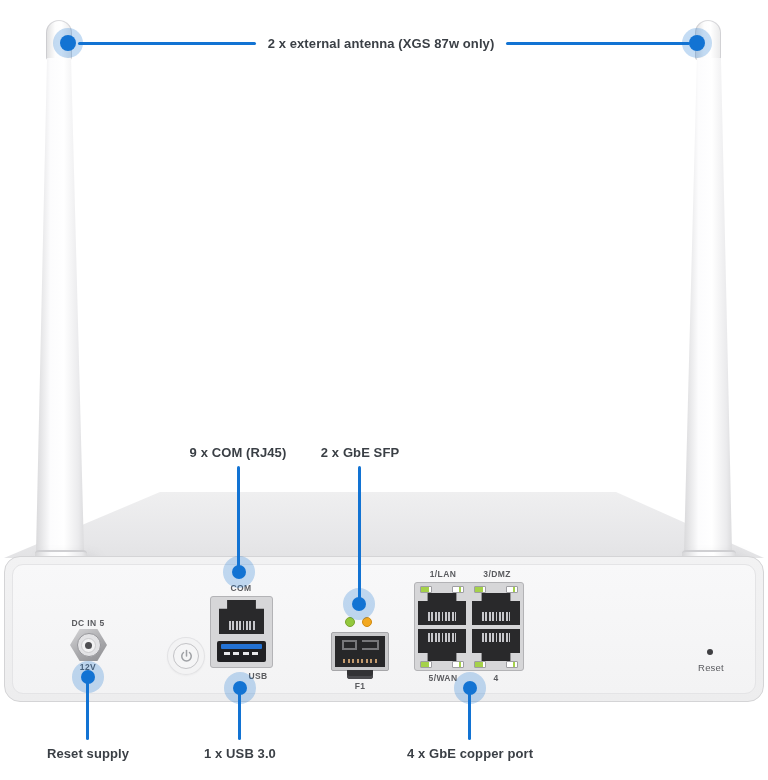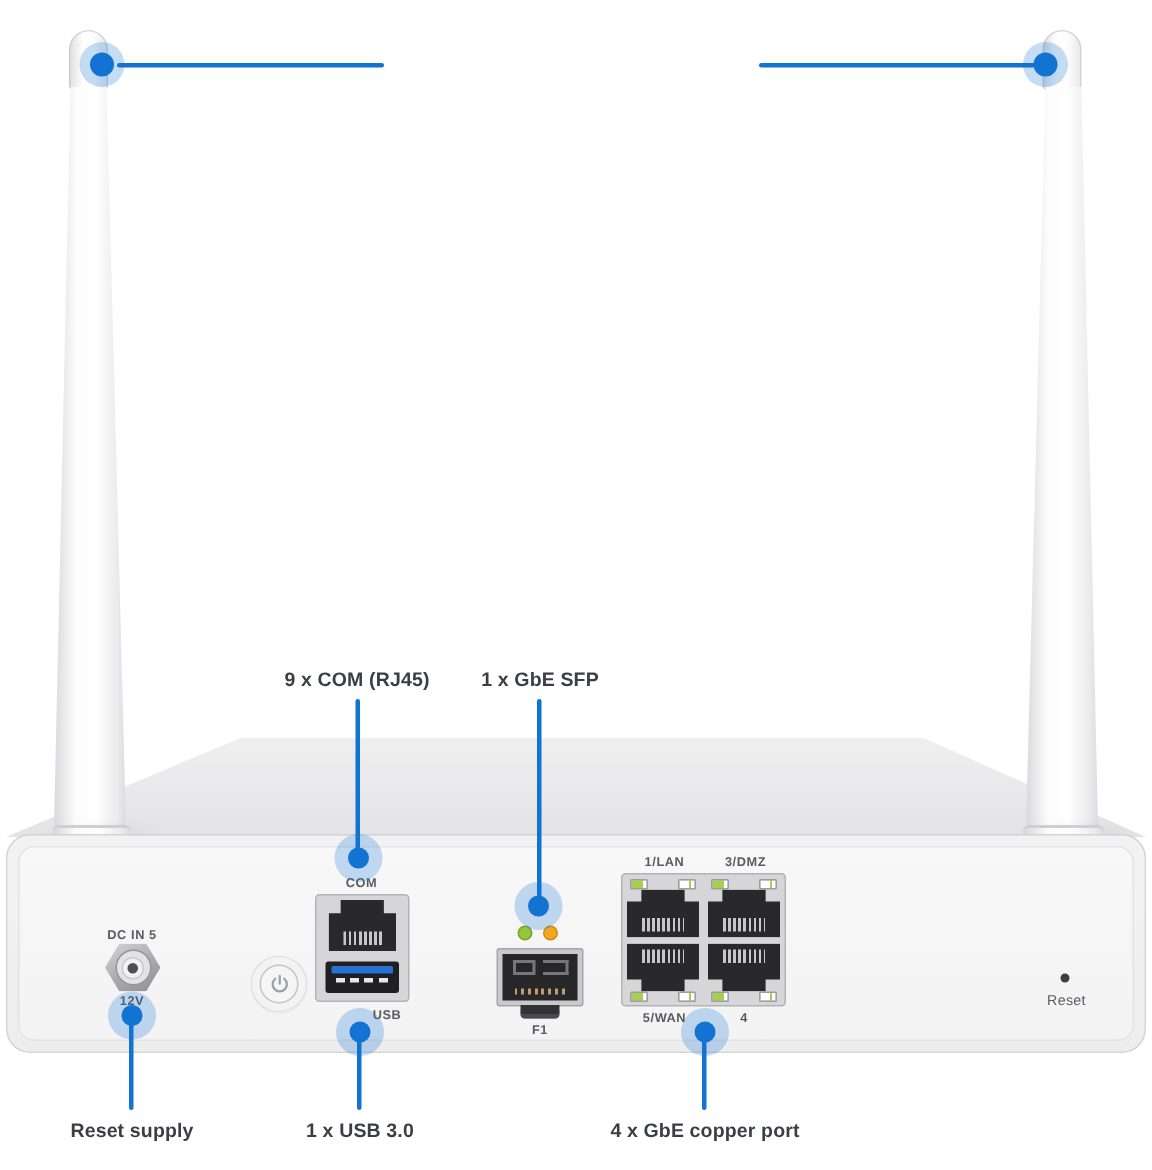--- a/index.html
+++ b/index.html
@@ -203,30 +203,31 @@
 
   <div class="plabel" style="left:413px;top:673px">5/WAN</div>
   <div class="plabel" style="left:466px;top:673px">4</div>
 
   <div class="reset-dot"></div>
   <div class="plabel" style="left:681px;top:663px;font-size:9.5px;font-weight:400;letter-spacing:.2px">Reset</div>
 
   <div class="halo z" style="left:53px;top:28px;width:30px;height:30px"></div>
   <div class="dot big z" style="left:60px;top:35px"></div>
   <div class="hline z" style="left:78px;top:42px;width:178px"></div>
+  <div class="co-text z" style="left:381px;top:36px">2 x external antenna (XGS 87w only)</div>
   <div class="hline z" style="left:506px;top:42px;width:184px"></div>
   <div class="halo z" style="left:682px;top:28px;width:30px;height:30px"></div>
   <div class="dot big z" style="left:689px;top:35px"></div>
 
   <div class="co-text z" style="left:238px;top:445px">9 x COM (RJ45)</div>
   <div class="vline z" style="left:237px;top:466px;height:107px"></div>
   <div class="halo z" style="left:223px;top:556px"></div>
   <div class="dot z" style="left:232px;top:565px"></div>
 
-  <div class="co-text z" style="left:360px;top:445px">1 x GbE SFP</div>
+  <div class="co-text z" style="left:360px;top:445px">2 x GbE SFP</div>
   <div class="vline z" style="left:358px;top:466px;height:139px"></div>
   <div class="halo z" style="left:343px;top:588px"></div>
   <div class="dot z" style="left:352px;top:597px"></div>
 
   <div class="halo z" style="left:72px;top:661px"></div>
   <div class="dot z" style="left:81px;top:670px"></div>
   <div class="vline z" style="left:86px;top:677px;height:63px"></div>
   <div class="co-text z" style="left:88px;top:746px">Reset supply</div>
 
   <div class="halo z" style="left:224px;top:672px"></div>

